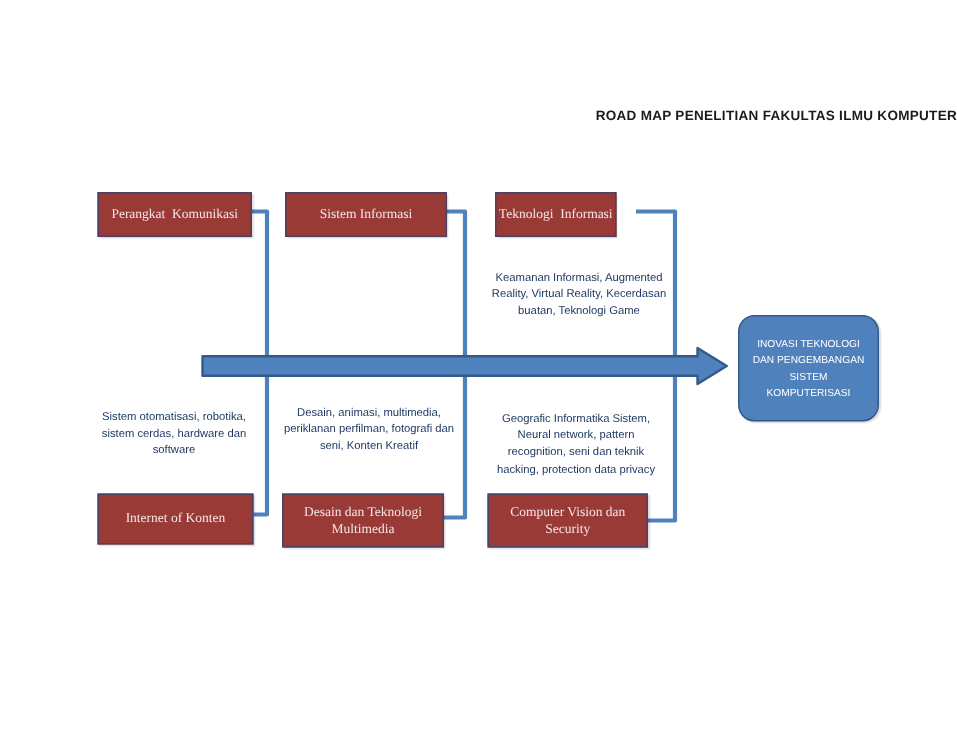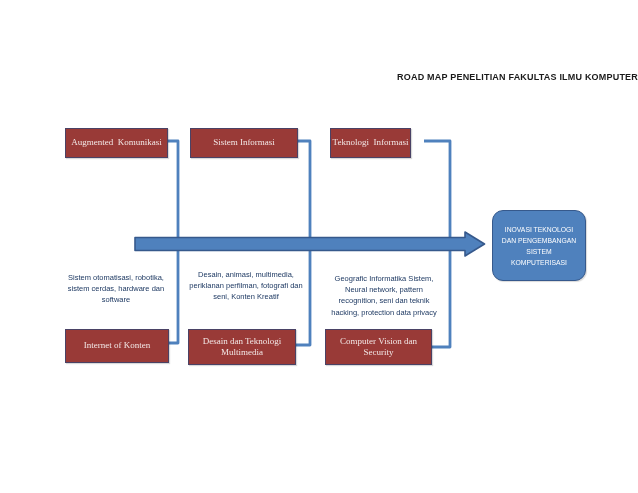--- a/index.html
+++ b/index.html
@@ -36,29 +36,32 @@
   <h1 id="title">ROAD MAP PENELITIAN FAKULTAS ILMU KOMPUTER</h1>
 
   <svg id="overlay" viewBox="0 0 638 493" aria-hidden="true">
     <path class="conn" d="M167,141 L178,141 L178,343 L169,343"></path>
     <path class="conn" d="M297,141 L310,141 L310,345 L296,345"></path>
     <path class="conn" d="M424,141 L450,141 L450,347 L432,347"></path>
     <polygon class="arrow-shape" points="135,237.5 465,237.5 465,232 484.5,244 465,256 465,250.5 135,250.5"></polygon>
   </svg>
 
   <div class="rbox" style="left:65px;top:128px;width:103px;height:30px">
-    <span class="rlabel">Augmented  Komunikasi</span>
+    <span class="rlabel">Perangkat  Komunikasi</span>
   </div>
   <div class="rbox" style="left:190px;top:128px;width:108px;height:30px">
     <span class="rlabel">Sistem Informasi</span>
   </div>
   <div class="rbox" style="left:330px;top:128px;width:81px;height:30px">
     <span class="rlabel">Teknologi  Informasi</span>
   </div>
 
+  <div class="para" style="left:316px;top:179px;width:140px">Keamanan Informasi, Augmented
+Reality, Virtual Reality, Kecerdasan
+buatan, Teknologi Game</div>
 
   <div class="para" style="left:50px;top:272px;width:132px">Sistem otomatisasi, robotika,
 sistem cerdas, hardware dan
 software</div>
   <div class="para" style="left:178px;top:269px;width:136px">Desain, animasi, multimedia,
 periklanan perfilman, fotografi dan
 seni, Konten Kreatif</div>
   <div class="para" style="left:314px;top:273px;width:140px">Geografic Informatika Sistem,
 Neural network, pattern
 recognition, seni dan teknik

